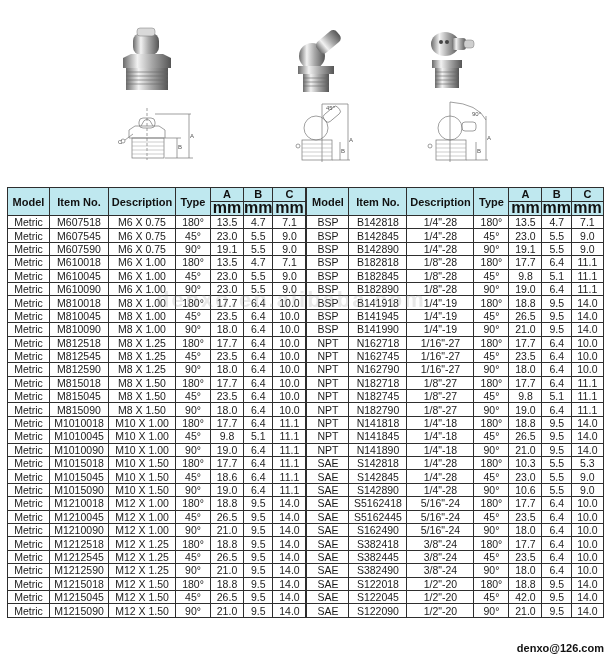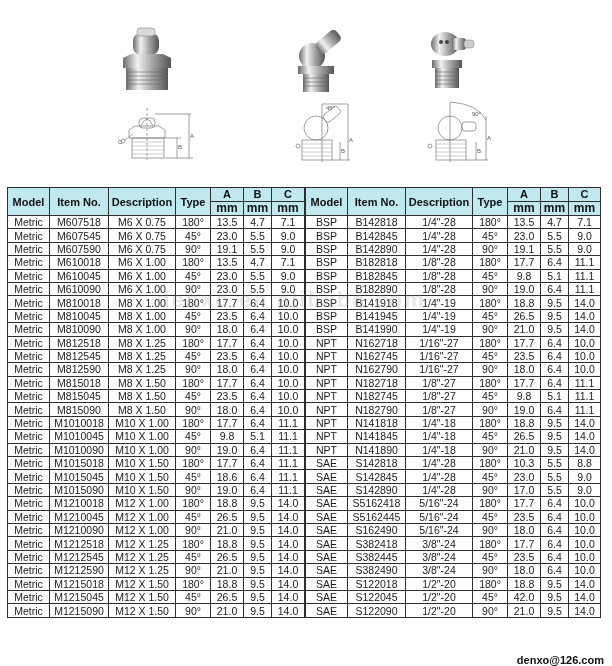--- a/index.html
+++ b/index.html
@@ -3,27 +3,27 @@
 <meta charset="utf-8">
 <style>
   html, body { margin:0; padding:0; background:#ffffff; }
   body { width:612px; height:666px; position:relative; overflow:hidden; font-family:"Liberation Sans", sans-serif; }
   .products { position:absolute; left:0; top:0; width:612px; height:182px; }
   .product { position:absolute; top:0; width:120px; height:182px; }
   .product svg { display:block; }
   table.spec { position:absolute; left:7px; top:187px; border-collapse:collapse; font-size:10.5px; color:#1a1a1a; }
   table.spec td, table.spec th { border:1px solid #2e2e2e; padding:0; text-align:center; height:12.4px; line-height:12px; white-space:nowrap; }
   table.spec th { background:#bfe8ef; font-weight:bold; font-size:11px; color:#111; }
-  table.spec th.unit { font-size:12px; height:13px; }
+  table.spec th.unit { font-size:16px; height:13px; }
   table.spec th.big { height:27px;margin-top:48px; }
   .sep { border-left:2px solid #2e2e2e !important; }
   .c-model{width:41px}.c-item{width:58px}.c-desc{width:66px}.c-type{width:34px}.c-a{width:32px}.c-b{width:27px}.c-c{width:32px}
   .c-model2{width:41px}.c-item2{width:57px}.c-desc2{width:66px}.c-type2{width:34px}.c-a2{width:32px}.c-b2{width:27px}.c-c2{width:31px}
   .watermark { position:absolute; left:156px; top:287px; font-size:22px; font-weight:bold; color:rgba(150,150,150,0.22); letter-spacing:2px; pointer-events:none; }
-  .email { position:absolute; right:8px; top:642px; font-size:11px; font-weight:bold; color:#111;margin-top:12px; }
+  .email { position:absolute; right:8px; top:642px; font-size:11px; font-weight:bold; color:#111; }
 </style>
 </head>
 <body>
 
 <div class="products">
 
   <div class="product" style="left:95px;">
     <svg width="120" height="182" viewBox="0 0 120 182">
       <defs>
         <linearGradient id="metal" x1="0" x2="1">
@@ -469,21 +469,21 @@
         <td>180°</td>
         <td>17.7</td>
         <td>6.4</td>
         <td>11.1</td>
         <td class="sep">SAE</td>
         <td>S142818</td>
         <td>1/4"-28</td>
         <td>180°</td>
         <td>10.3</td>
         <td>5.5</td>
-        <td>8.8</td>
+        <td>5.3</td>
       </tr>
       <tr>
         <td>Metric</td>
         <td>M1015045</td>
         <td>M10 X 1.50</td>
         <td>45°</td>
         <td>18.6</td>
         <td>6.4</td>
         <td>11.1</td>
         <td class="sep">SAE</td>
@@ -499,21 +499,21 @@
         <td>M1015090</td>
         <td>M10 X 1.50</td>
         <td>90°</td>
         <td>19.0</td>
         <td>6.4</td>
         <td>11.1</td>
         <td class="sep">SAE</td>
         <td>S142890</td>
         <td>1/4"-28</td>
         <td>90°</td>
-        <td>17.0</td>
+        <td>10.6</td>
         <td>5.5</td>
         <td>9.0</td>
       </tr>
       <tr>
         <td>Metric</td>
         <td>M1210018</td>
         <td>M12 X 1.00</td>
         <td>180°</td>
         <td>18.8</td>
         <td>9.5</td>

